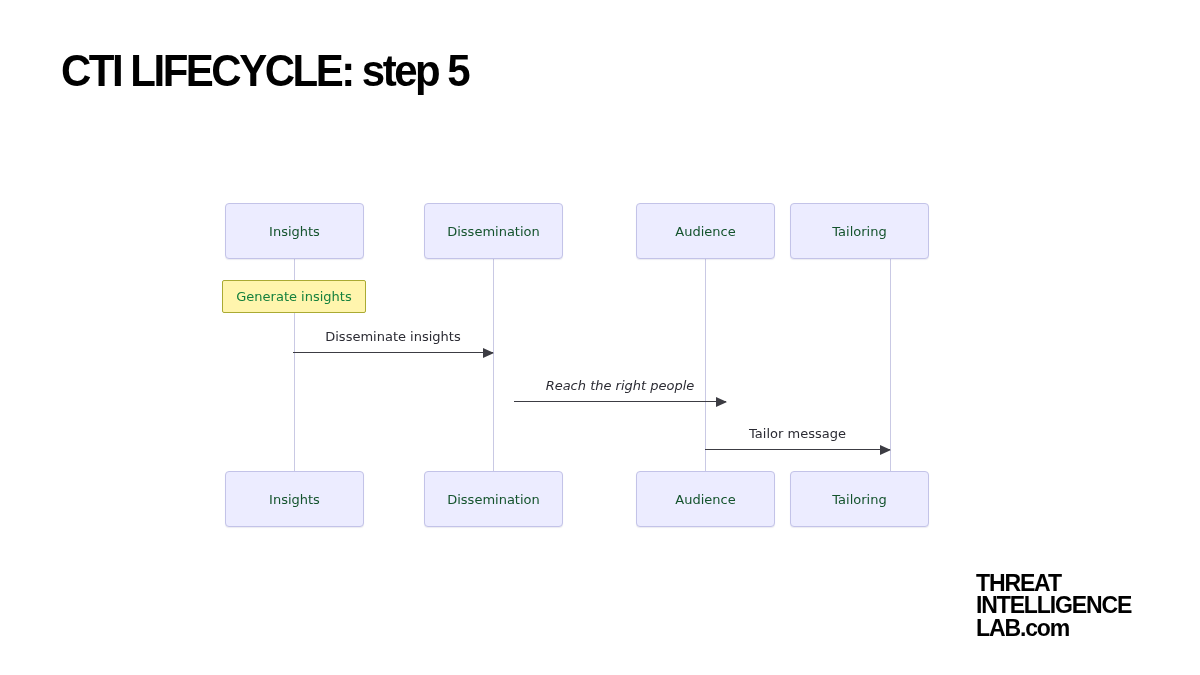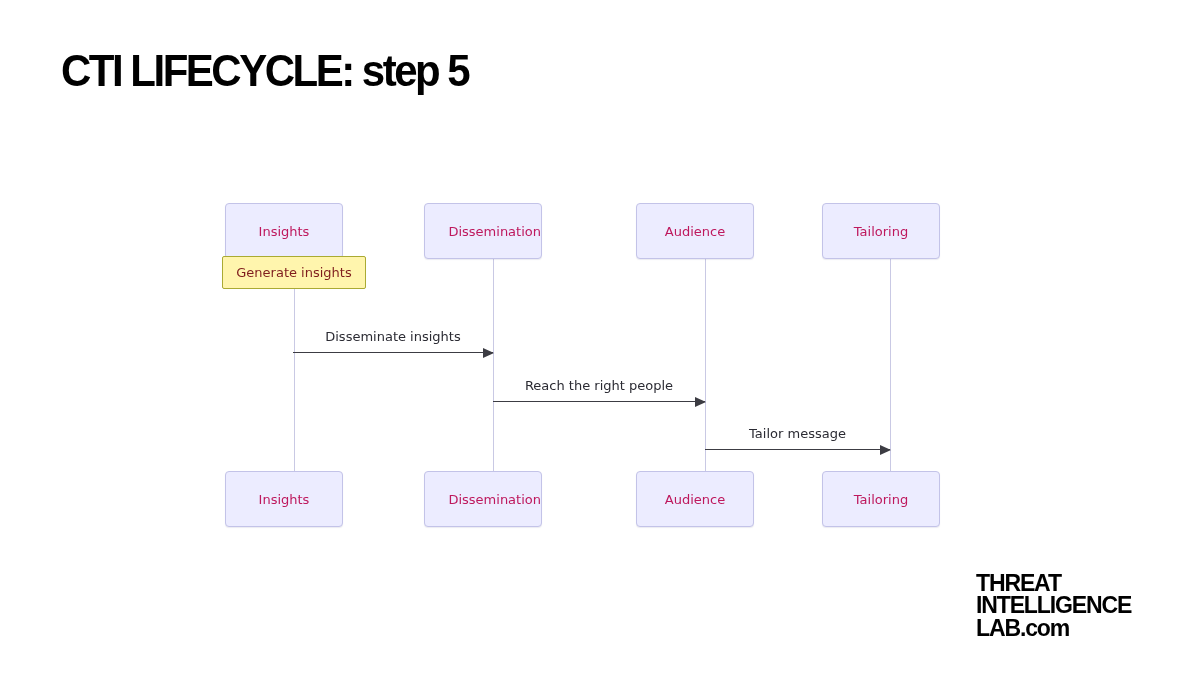--- a/index.html
+++ b/index.html
@@ -30,53 +30,53 @@
   
   .lifeline {
     position: absolute;
     width: 1px;
     top: 259px;
     height: 212px;
     background: #c9c9e4;
   }
   .actor {
     position: absolute;
-    width: 118px;
+    width: 139px;
     height: 56px;
     background: #ececff;
     border: 1px solid #c3c3e8;
     border-radius: 4px;
     display: flex;
     align-items: center;
     justify-content: center;
     font-size: 13px;
-    color: #be185d;
+    color: #14532d;
     box-shadow: 0 1px 1px rgba(120,120,170,0.15);
   }
   .actor.top { top: 203px; }
   .actor.bottom { top: 471px; }
   .actor.a0 { left: 225px; }
-  .actor.a1 { left: 424px; justify-content: flex-end; }
+  .actor.a1 { left: 424px; }
   .actor.a2 { left: 636px; align-items: center; }
-  .actor.a3 { left: 822px; }
+  .actor.a3 { left: 790px; }
 
   .note {
     position: absolute;
     left: 222px;
-    top: 256px;
+    top: 280px;
     width: 144px;
     height: 33px;
     background: #fff5ad;
     border: 1px solid #aaaa33;
     border-radius: 2px;
     display: flex;
     align-items: center;
     justify-content: center;
     font-size: 13px;
-    color: #7f1d1d;
+    color: #15803d;
   }
 
   .message { position: absolute; height: 30px; }
   .message .label {
     position: absolute;
     left: 0; right: 0;
     bottom: 9px;
     text-align: center;
     font-size: 13px;
     color: #2b2b33;
@@ -93,21 +93,21 @@
   .message .arrowhead {
     position: absolute;
     right: -1px;
     bottom: -5px;
     width: 0; height: 0;
     border-left: 11px solid #3c3c43;
     border-top: 5px solid transparent;
     border-bottom: 5px solid transparent;
   }
   .message.m0 { left: 293px; width: 200px; top: 323px; }
-  .message.m1 { left: 493px; width: 212px; top: 372px; }
+  .message.m1 { left: 514px; width: 212px; top: 372px; font-style: italic; }
   .message.m2 { left: 705px; width: 185px; top: 420px; }
 
   
   .logo {
     position: absolute;
     left: 976px;
     top: 572px;
     font-family: "Liberation Sans", sans-serif;
     font-weight: 800;
     font-size: 24px;

